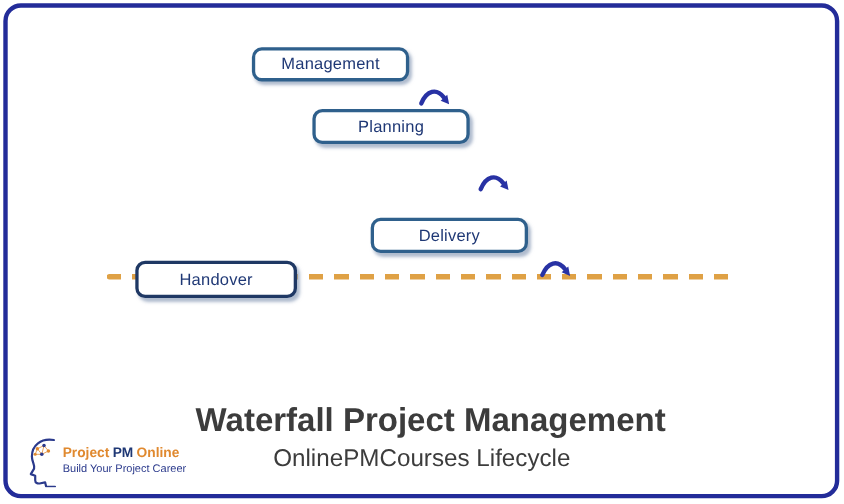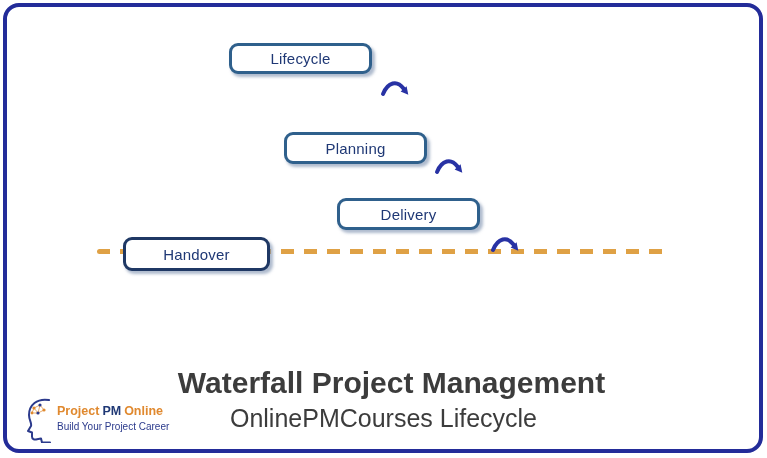--- a/index.html
+++ b/index.html
@@ -25,40 +25,40 @@
   .dash-line{
     position:absolute;height:5px;border-radius:3px;z-index:1;
     background:repeating-linear-gradient(90deg,var(--dash,#DFA145) 0 13px,transparent 13px 23px);
   }
   .arrow{position:absolute;width:32px;height:28px;z-index:4;}
   .arrow svg{display:block;}
   .arrow .curve{stroke:var(--arrow,#2832A4);}
   .arrow .head{fill:var(--arrow,#2832A4);}
   .caption{position:absolute;left:0;top:367px;width:767px;text-align:center;z-index:2;}
   .caption h1{margin:0;font-size:30px;font-weight:bold;color:var(--caption-text,#3C3C3C);line-height:1.05;padding-left:16px;}
-  .caption p{margin:7px 0 0;font-size:25px;font-weight:normal;color:var(--caption-text,#3C3C3C);line-height:1;}
+  .caption p{margin:7px 0 0;font-size:22px;font-weight:normal;color:var(--caption-text,#3C3C3C);line-height:1;}
   .logo{position:absolute;left:26px;top:398px;display:flex;align-items:flex-start;z-index:5;}
   .logo-text{padding-top:6px;margin-left:3px;}
   .logo-line1{font-size:12.5px;font-weight:bold;white-space:nowrap;}
   .logo-line1 span+span{margin-left:3px;text-align:right;}
   .lg-orange{color:var(--logo-orange,#E0892F);}
   .lg-navy{color:var(--stage-text,#1F3875);}
   .logo-line2{font-size:10px;color:var(--logo-blue,#2B3A8C);margin-top:3px;white-space:nowrap;}
 </style>
 </head>
 <body>
 
 <div id="screen">
   <div class="frame"></div>
 
   <div id="stage-layer">
     <div id="dash-line" class="dash-line" style="left: 97px; top: 249px; width: 573px;"></div>
 
-  <div class="stage" style="left: 229px; top: 43px; width: 143px; height: 31px;">Lifecycle</div>
-      <div class="stage" style="left: 284px; top: 132px; width: 143px; height: 32px;">Planning</div>
+  <div class="stage" style="left: 229px; top: 43px; width: 143px; height: 31px;">Management</div>
+      <div class="stage" style="left: 284px; top: 99px; width: 143px; height: 32px;">Planning</div>
       <div class="stage navy" style="left: 123px; top: 237px; width: 147px; height: 34px;">Handover</div>
       <div class="stage" style="left: 337px; top: 198px; width: 143px; height: 32px;">Delivery</div>
       <div class="arrow" style="left: 380px; top: 77px;">
         <svg width="32" height="28" viewBox="0 0 32 28">
           <path class="curve" d="M3 17 C8 5 17 3 23.5 11.5" fill="none" stroke-width="4" stroke-linecap="round"></path>
           <path class="head" d="M28.3 17.8 L20.6 14.6 L26.6 9.2 Z"></path>
         </svg>
       </div>
       <div class="arrow" style="left: 434px; top: 155px;">
         <svg width="32" height="28" viewBox="0 0 32 28">

